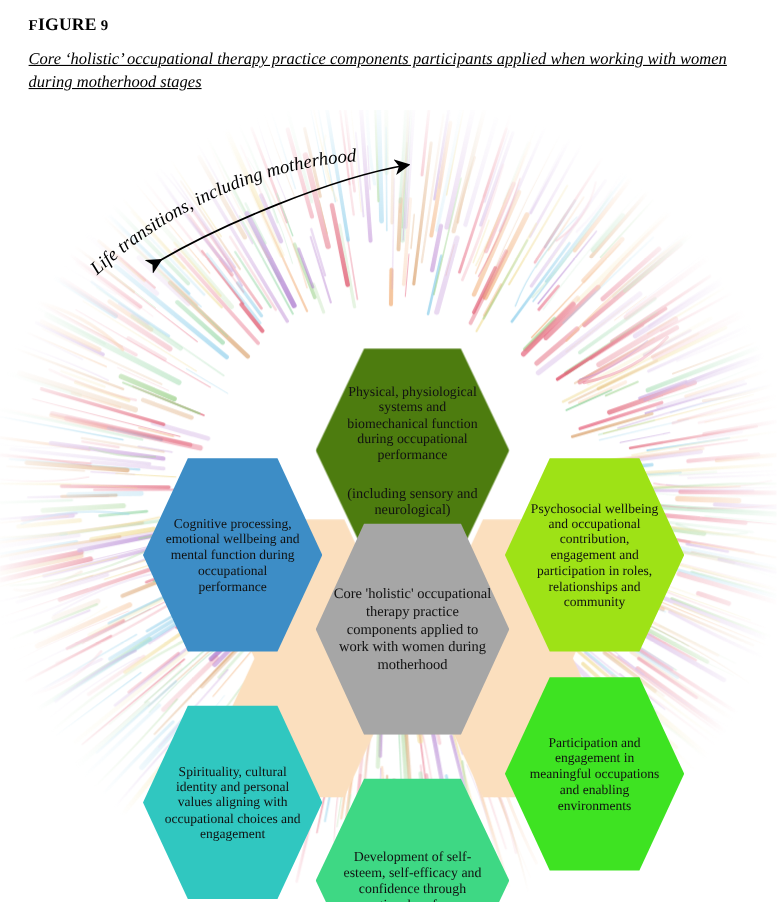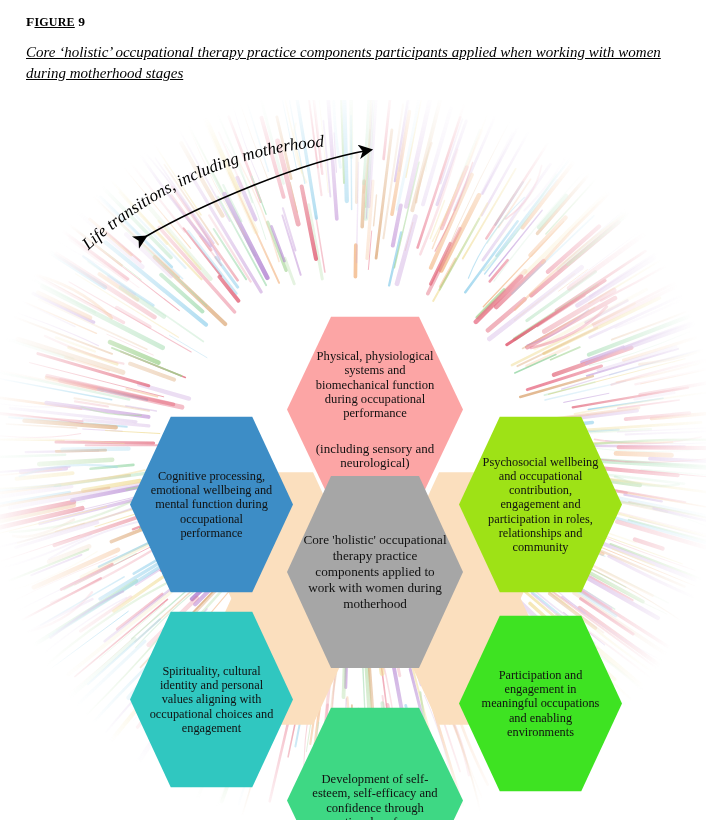--- a/index.html
+++ b/index.html
@@ -25,22 +25,21 @@
     z-index: 40;
   }
   .fig-label {
     font-family: "Liberation Serif", serif;
     font-weight: bold;
     font-size: 13.5px;
     letter-spacing: .2px;
     margin: 0 0 12px 0;
   }
   .fig-label .small-caps {
-    font-size: 12px;
-    text-decoration: underline;
+    font-size: 16px;
   }
   .fig-title {
     font-family: "Liberation Serif", serif;
     font-style: italic;
     font-size: 15px;
     line-height: 1.42;
     margin: 0;
     width: 662px;
     text-decoration: underline;
   }
@@ -99,21 +98,21 @@
 
   #hex-top     { left: 287px; top: 213px; width: 176px; height: 193px; background: #F9BE04; }
   #hex-top .txt { font-size: 12.6px; }
 
   #hex-left-top { left: 130px; top: 313px; width: 163px; height: 183px; background: #3D8DC6; }
   #hex-left-top .txt { font-size: 12.3px; }
 
   #hex-right-top { left: 459px; top: 313px; width: 163px; height: 183px; background: #9EE216; }
   #hex-right-top .txt { font-size: 12.3px; }
 
-  #hex-left-bot { left: 130px; top: 508px; width: 163px; height: 183px; background: #30C7C0; justify-content: center; }
+  #hex-left-bot { left: 130px; top: 538px; width: 163px; height: 183px; background: #30C7C0; justify-content: center; }
   #hex-left-bot .txt { font-size: 12.3px; }
 
   #hex-right-bot { left: 459px; top: 512px; width: 163px; height: 183px; background: #3EE322; }
   #hex-right-bot .txt { font-size: 12.3px; }
 
   #hex-bottom   { left: 287px; top: 604px; width: 176px; height: 193px; background: #3ED884; }
   #hex-bottom .txt { font-size: 12.6px; }
 
   #fill-tl { left: 208px; top: 369px; width: 140px; height: 158px; }
   #fill-tr { left: 404px; top: 369px; width: 140px; height: 158px; }
@@ -822,21 +821,21 @@
           <path d="M422.2,534.0 Q447.4,616.7 481.8,697.0" stroke="#F2B07A" fill="none" stroke-width="1.37" stroke-linecap="round" opacity="0.26"></path>
         </g>
     </svg>
   </div>
 
   <div class="filler" id="fill-tl"></div>
   <div class="filler" id="fill-tr"></div>
   <div class="filler" id="fill-bl"></div>
   <div class="filler" id="fill-br"></div>
 
-  <div class="hex" id="hex-top" style="background: #fca5a5;">
+  <div class="hex" id="hex-top" style="background: #4d7c0f;">
     <div class="txt">
       <span>Physical, physiological systems and biomechanical function during occupational performance</span>
       <span class="sub">(including sensory and neurological)</span>
     </div>
   </div>
 
   <div class="hex" id="hex-right-top" style="background: rgb(158, 226, 22);">
     <div class="txt">Psychosocial wellbeing and occupational contribution, engagement and participation in roles, relationships and community</div>
   </div>
 

